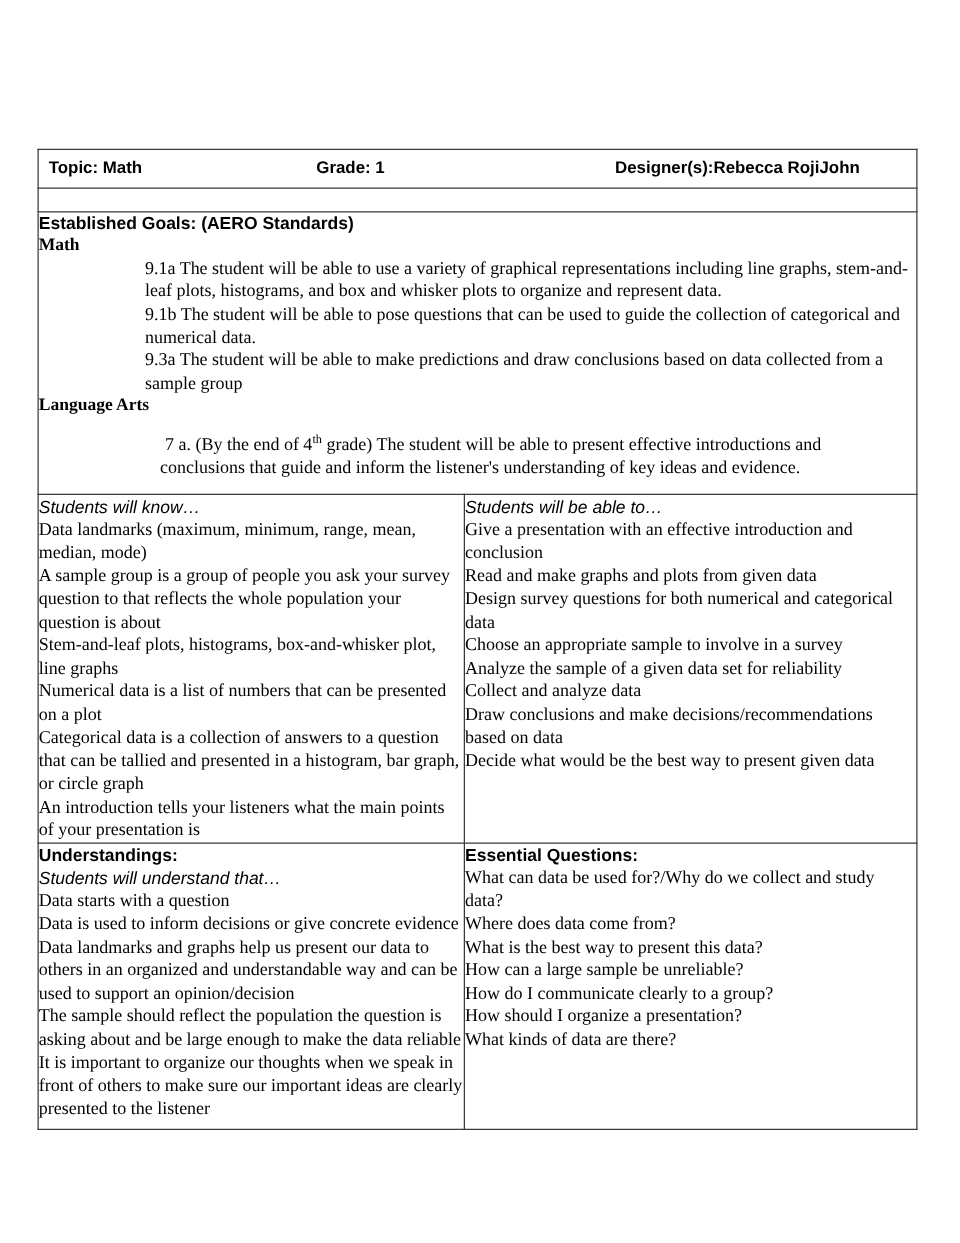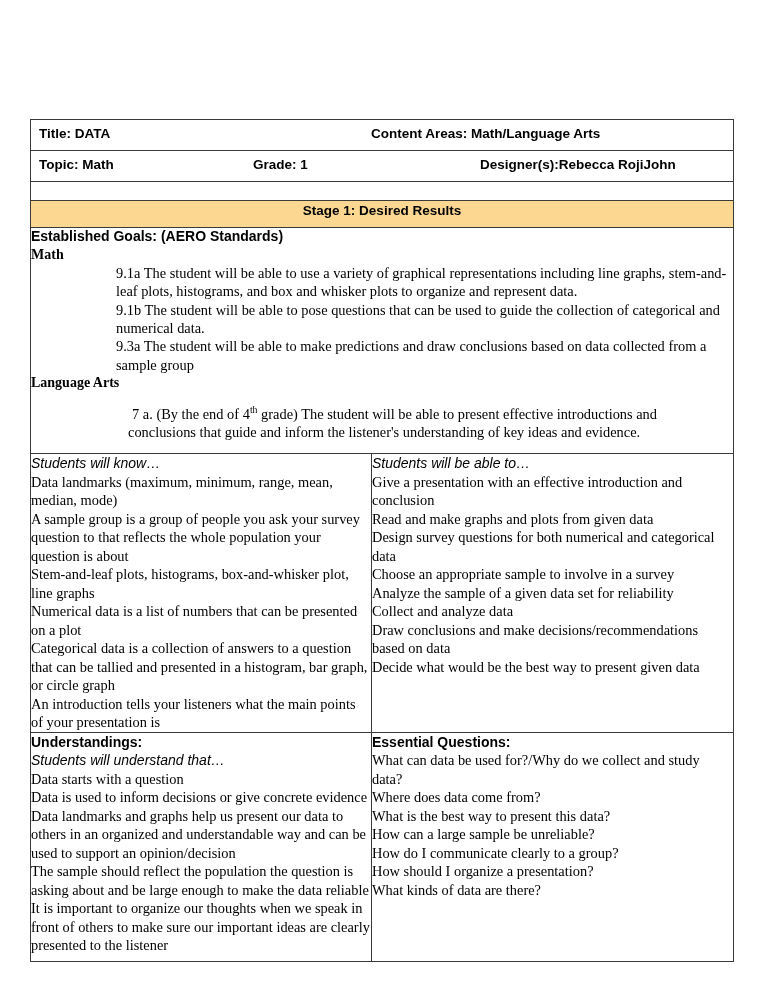--- a/index.html
+++ b/index.html
@@ -65,21 +65,21 @@
     height: 30px;
   }
   .hdr-row-1 { height: 29px; }
   .hdr-row-2 { height: 29px; }
   .spacer-row td { height: 15px; }
 
   .f-title   { position: absolute; left: 8px;  top: 6px; }
   .f-content { position: absolute; left: 340px; top: 6px; }
   .f-topic   { position: absolute; left: 8px;  top: 6px; }
   .f-grade   { position: absolute; left: 222px; top: 6px; }
-  .f-designer{ position: absolute; left: 449px; top: 6px; }
+  .f-designer{ position: absolute; left: 461px; top: 6px; }
 
   
   .stage-banner td {
     background: #fcd791;
     text-align: center;
     font-family: "Liberation Sans", "DejaVu Sans", sans-serif;
     font-weight: bold;
     font-size: 13.5px;
     height: 21px;
     padding: 2px 0 3px 0;
@@ -151,46 +151,35 @@
 <div class="page">
 
 
   <table class="unit-table">
     <colgroup>
       <col style="width:341px">
       <col style="width:362px">
     </colgroup>
     <tbody>
 
-      <tr class="hdr-row-1">
-        <td colspan="2" class="hdr-cell">
-          <div class="hdr-inner">
-            <span class="f-title">Title:  DATA</span>
-            <span class="f-content">Content Areas:  Math/Language Arts</span>
-          </div>
-        </td>
-      </tr>
 
       <tr class="hdr-row-2">
         <td colspan="2" class="hdr-cell">
           <div class="hdr-inner">
             <span class="f-topic">Topic:  Math</span>
             <span class="f-grade">Grade:  1</span>
             <span class="f-designer">Designer(s):Rebecca RojiJohn</span>
           </div>
         </td>
       </tr>
 
       <tr class="spacer-row">
         <td colspan="2">&nbsp;</td>
       </tr>
 
-      <tr class="stage-banner">
-        <td colspan="2">Stage 1: Desired Results</td>
-      </tr>
 
       <tr>
         <td colspan="2" class="goals-cell">
           <div class="goals-head">Established Goals: (AERO Standards)</div>
           <div class="subject-head">Math</div>
           <ul class="goal-list">
             <li>9.1a The student will be able to use a variety of graphical representations including line graphs, stem-and-leaf plots, histograms, and box and whisker plots to organize and represent data.</li>
             <li>9.1b The student will be able to pose questions that can be used to guide the collection of categorical and numerical data.</li>
             <li>9.3a The student will be able to make predictions and draw conclusions based on data collected from a sample group</li>
           </ul>

